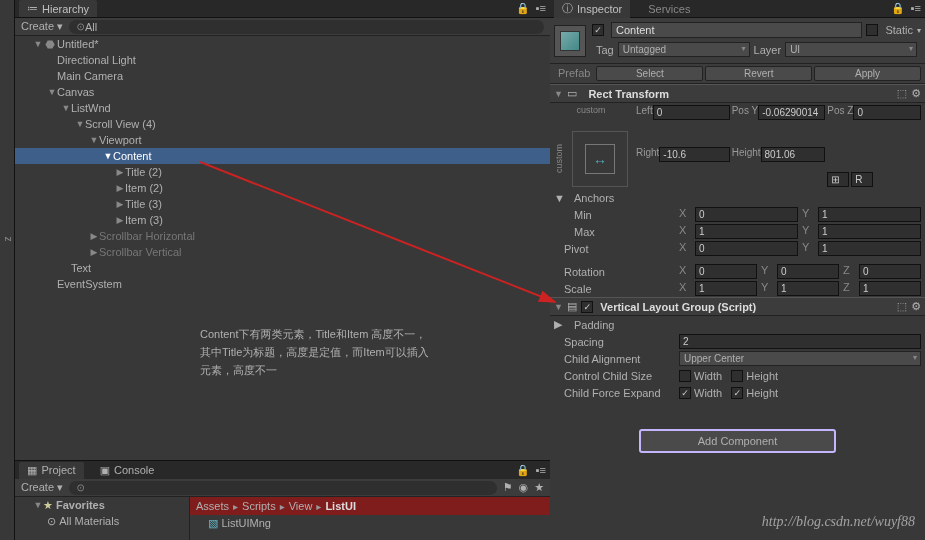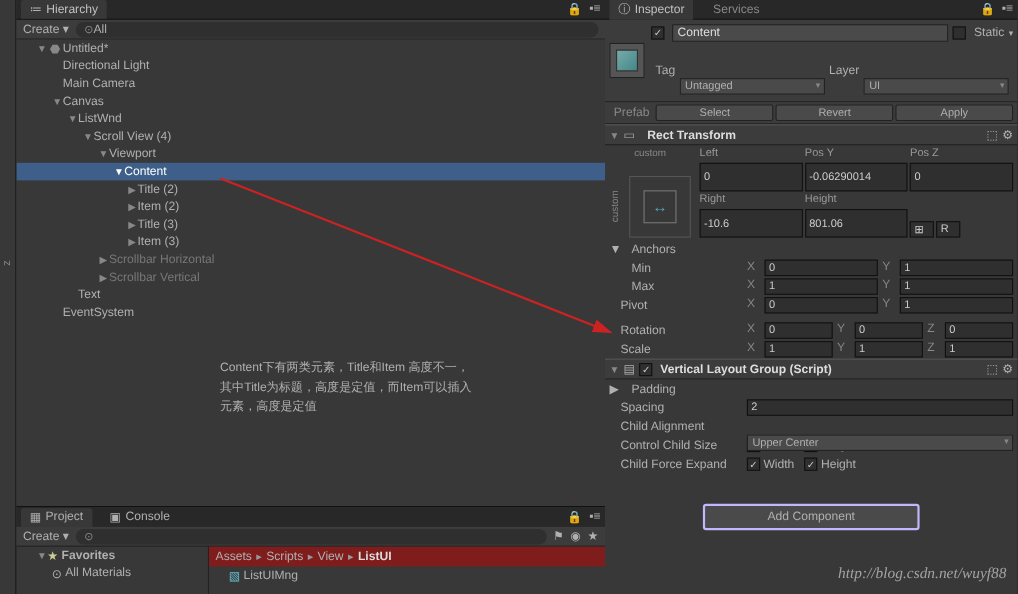--- a/index.html
+++ b/index.html
@@ -28,40 +28,40 @@
 .proj-tabs { height:18px; background:#282828; display:flex; align-items:center; gap:8px; padding:0 4px; }
 .proj-body { display:flex; flex:1; }
 .proj-left { width:175px; border-right:1px solid #222; }
 .proj-right { flex:1; }
 .breadcrumb { height:18px; background:#7f1d1d; display:flex; align-items:center; padding:0 6px; gap:4px; font-size:10px; color:#999; }
 .insp-header { padding:4px; display:flex; align-items:center; gap:6px; background:#3c3c3c; border-bottom:1px solid #222; }
 .cube { width:32px; height:32px; background:#555; border:1px solid #222; position:relative; }
 .cube::before { content:""; position:absolute; inset:5px; background:linear-gradient(135deg,#7aa,#488); border:1px solid #333; }
 .name-field { flex:1; background:#4a4a4a; border:1px solid #222; padding:1px 4px; color:#ddd; height:16px; }
 .tag-row { display:flex; align-items:center; gap:4px; padding:2px 4px; background:#3c3c3c; }
-.dd { background:#4a4a4a; border:1px solid #222; padding:0 14px 0 4px; height:15px; position:relative; flex:1; font-size:10px; display:flex; align-items:center;margin-top:29px; }
+.dd { background:#4a4a4a; border:1px solid #222; padding:0 14px 0 4px; height:15px; position:relative; flex:1; font-size:10px; display:flex; align-items:center; }
 .dd::after { content:"▾"; position:absolute; right:3px; top:1px; font-size:8px; color:#888; }
 .prefab-row { display:flex; gap:2px; padding:2px 4px; background:#3c3c3c; border-bottom:1px solid #222; }
 .btn { background:#4a4a4a; border:1px solid #222; padding:1px 10px; text-align:center; flex:1; border-radius:2px; font-size:10px; }
 .comp-hdr { background:#3c3c3c; padding:2px 4px; display:flex; align-items:center; gap:4px; border-bottom:1px solid #222; border-top:1px solid #555; }
 .comp-hdr .fold { font-size:9px; color:#888; }
 .comp-hdr b { color:#ddd; font-weight:bold; }
 .comp-icons { margin-left:auto; color:#888; font-size:12px; display:flex; gap:4px; }
 .prop { display:flex; align-items:center; padding:1px 4px; height:17px; }
 .prop .lbl { width:125px; padding-left:10px; }
 .prop .sub { padding-left:20px; }
 .xyz { display:flex; flex:1; gap:4px; }
 .ax { width:12px; color:#888; }
 .num { background:#2f2f2f; border:1px solid #111; padding:0 3px; flex:1; height:15px; color:#ccc; font-size:10px; display:flex; align-items:center; }
 .rect-grid { display:flex; padding:2px 4px; gap:8px; }
 .rect-anchor { width:56px; height:56px; border:1px solid #555; position:relative; margin-left:6px; }
 .rect-anchor::before { content:""; position:absolute; inset:12px; border:1px solid #777; }
 .rect-anchor::after { content:"↔"; position:absolute; top:50%; left:50%; transform:translate(-50%,-50%); color:#5ab; font-size:14px; }
 .rect-fields { flex:1; display:grid; grid-template-columns:1fr 1fr 1fr; gap:2px; }
-.rect-fields .cell { display:flex; flex-direction:column; }
+.rect-fields .cell { display:flex; flex-direction:row; }
 .rect-fields .cl { color:#999; font-size:10px; height:14px; }
 .chk { width:12px; height:12px; background:#2f2f2f; border:1px solid #111; display:inline-flex; align-items:center; justify-content:center; font-size:9px; color:#ccc; margin-right:3px; }
 .add-comp { margin:28px auto; background:#4a4a4a; border:2px solid #c4b5fd; padding:4px 57px; border-radius:3px; width:fit-content; }
 .annot { position:absolute; left:200px; top:325px; color:#cc3333; font-size:12px; line-height:18px; z-index:5; }
 .watermark { position:absolute; right:10px; bottom:10px; color:#a3a3a3; font-size:14px; font-style:italic; font-family:Georgia,serif; }
 svg.arrow { position:absolute; left:200px; top:160px; z-index:4; pointer-events:none; }
 </style>
 </head>
 <body>
 
@@ -371,15 +371,15 @@
       <marker id="ah" markerWidth="10" markerHeight="10" refX="8" refY="3" orient="auto">
         <path d="M0,0 L0,6 L9,3 z" fill="#cc2222"></path>
       </marker>
     </defs>
   <line x1="0" y1="2" x2="355" y2="142" stroke="#cc2222" stroke-width="2" marker-end="url(#ah)"></line>
 </svg>
 
 <div class="annot">
   <div>Content下有两类元素，Title和Item 高度不一，</div>
     <div>其中Title为标题，高度是定值，而Item可以插入</div>
-    <div>元素，高度是定值</div>
+    <div>元素，高度不一</div>
 </div>
 <div class="watermark">http://blog.csdn.net/wuyf88</div>
 
 </body></html>

